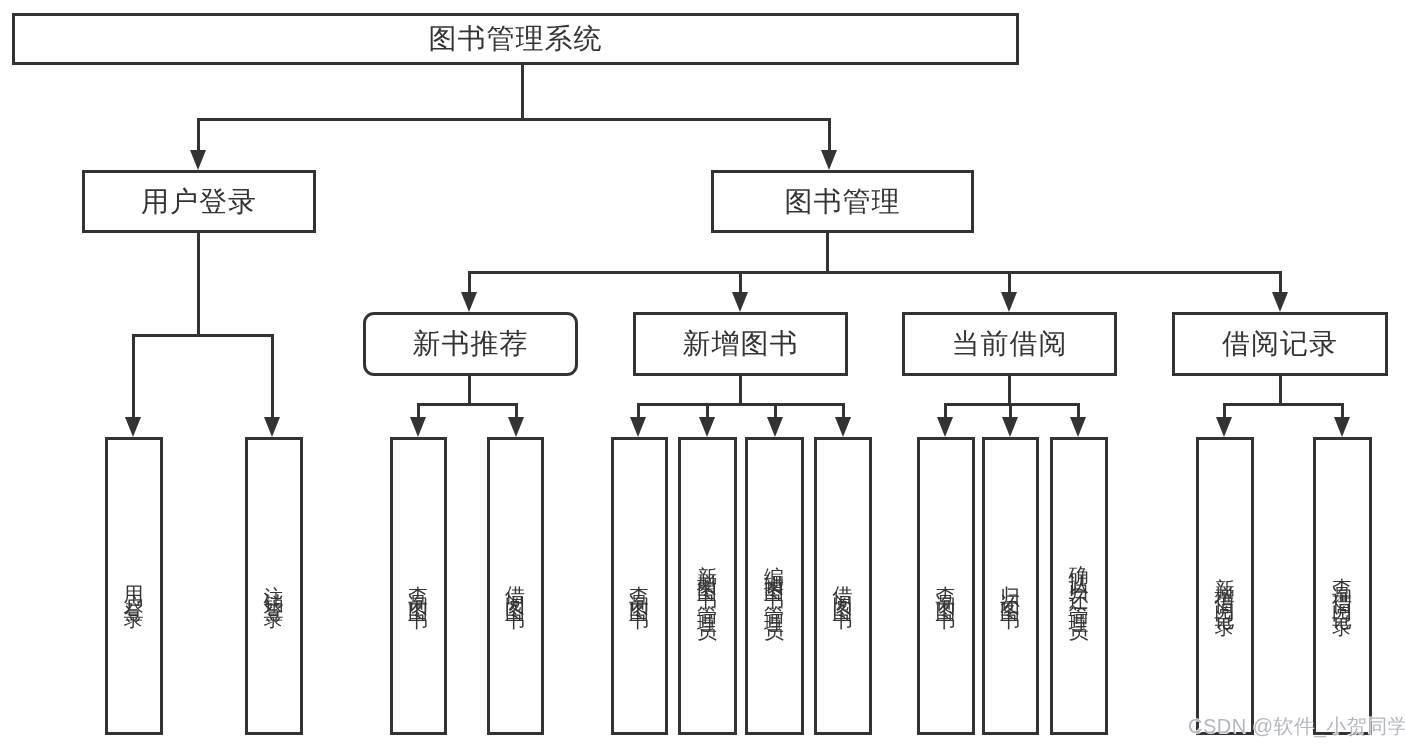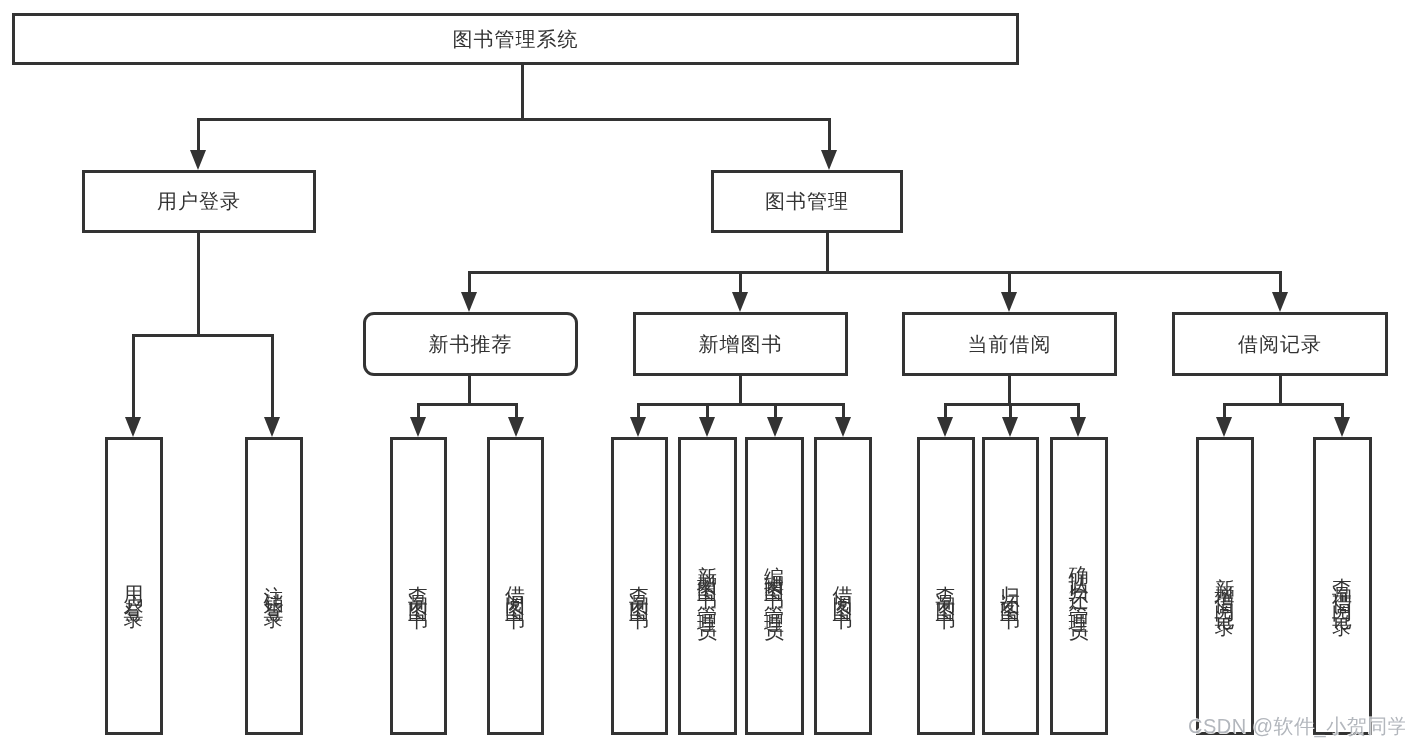--- a/index.html
+++ b/index.html
@@ -13,21 +13,21 @@
   }
   .box{
     position:absolute;
     border:3px solid #333333;
     background:#ffffff;
     display:flex;
     align-items:center;
     justify-content:center;
     box-sizing:border-box;
   }
-  .hnode{font-size:20px;letter-spacing:1px;}
+  .hnode{font-size:28px;letter-spacing:1px;}
   .leaf{top:437px;height:298px;}
   .vtext{
     writing-mode:vertical-rl;
     text-orientation:mixed;
     font-size:20px;
     letter-spacing:8px;
     line-height:1;
   }
   .vline,.hline{position:absolute;background:#333333;}
   .vline{width:3px;}
@@ -55,21 +55,21 @@
 
 <div class="canvas">
 
   <div class="box hnode" style="left:12px;top:13px;width:1007px;height:52px;">
     <span>图书管理系统</span>
   </div>
 
   <div class="box hnode" style="left:82px;top:170px;width:234px;height:63px;">
     <span>用户登录</span>
   </div>
-  <div class="box hnode" style="left:711px;top:170px;width:192px;height:63px;">
+  <div class="box hnode" style="left:711px;top:170px;width:263px;height:63px;">
     <span>图书管理</span>
   </div>
 
   <div class="box hnode" style="left:363px;top:312px;width:215px;height:64px;border-radius:11px;">
     <span>新书推荐</span>
   </div>
   <div class="box hnode" style="left:633px;top:312px;width:215px;height:64px;">
     <span>新增图书</span>
   </div>
   <div class="box hnode" style="left:902px;top:312px;width:215px;height:64px;">

